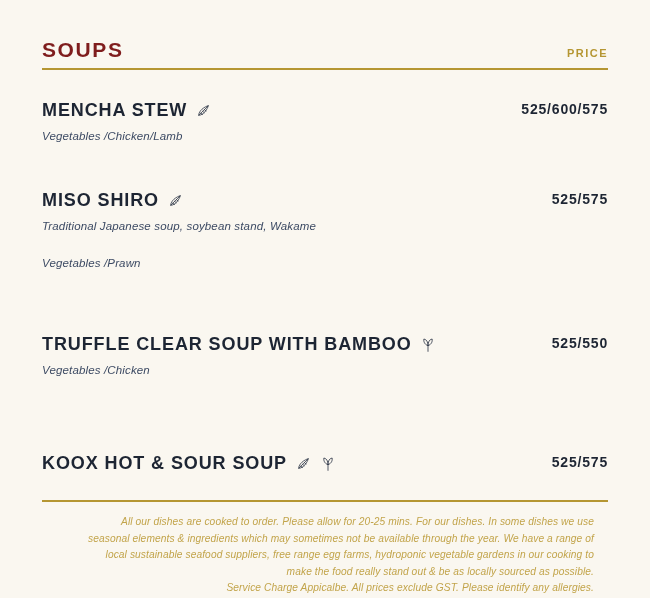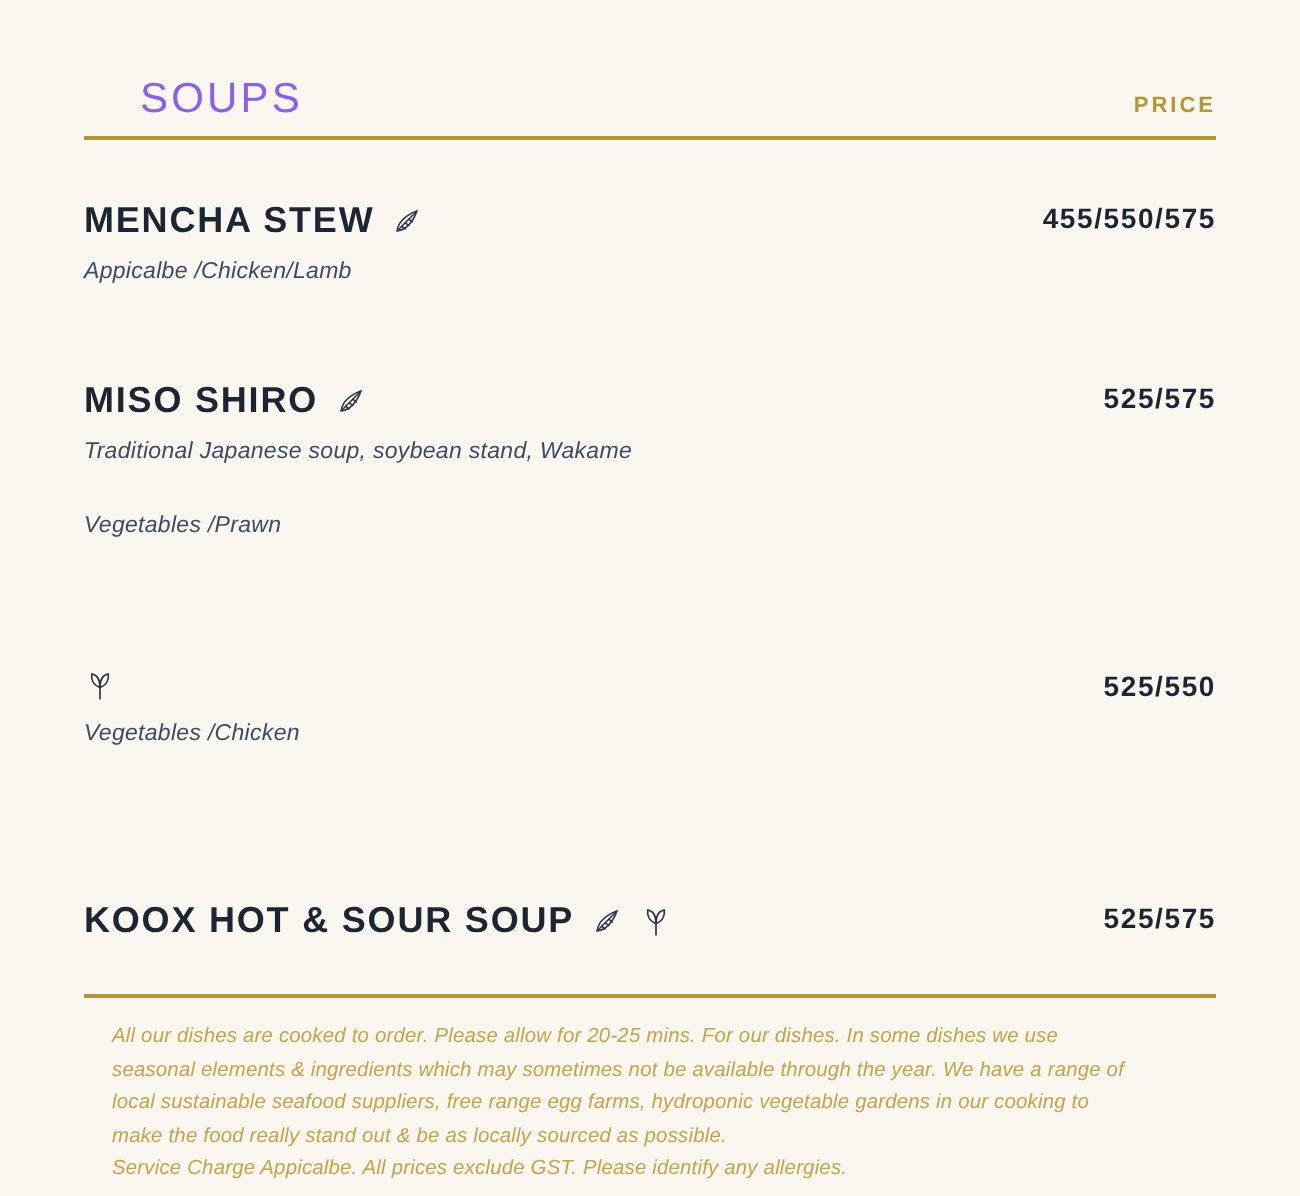--- a/index.html
+++ b/index.html
@@ -23,23 +23,22 @@
   .header {
     display: flex;
     align-items: flex-end;
     justify-content: space-between;
     padding-top: 38px;
     padding-bottom: 6px;
   }
   .section-title {
     font-size: 21px;
     letter-spacing: 1.6px;
-    font-weight: normal;
-    color: #8b5cf6;
-    margin-left: 28px;
+    font-weight: bold;
+    color: #7f1d1d;
   }
   .price-label {
     font-size: 11px;
     letter-spacing: 1.5px;
     font-weight: bold;
     color: #b59632;
     padding-bottom: 3px;
   }
   .rule {
     height: 2px;
@@ -88,21 +87,21 @@
   }
   .allergen-inline svg { display: block; }
 
   
   .footer-rule {
     margin-top: 26px;
     height: 2px;
     background: #b59632;
   }
   .footer-note {
-    text-align: left;
+    text-align: right;
     color: #c2a44a;
     font-size: 10.2px;
     font-style: italic;
     line-height: 1.62;
     padding: 12px 14px 0 14px;
     letter-spacing: 0.1px;
   }
   .footer-note .line { display: block; }
   .legend {
     display: flex;
@@ -131,23 +130,23 @@
           <span class="allergen-inline">
             <svg width="17" height="17" viewBox="0 0 24 24" fill="none" stroke="#2b3344" stroke-width="1.1">
               <path d="M19 5 C19 5 6 9 5 19 C15 18 19 5 19 5 Z"></path>
               <path d="M5.5 18.5 L18.5 5.5"></path>
               <path d="M8 15.5 L11 18"></path>
                 <path d="M10.5 13 L13.5 15.5"></path>
                 <path d="M13 10.5 L16 13"></path>
             </svg>
           </span>
         </div>
-        <div class="item-desc">Appicalbe /Chicken/Lamb</div>
-      </div>
-      <div class="item-price">455/550/575</div>
+        <div class="item-desc">Vegetables /Chicken/Lamb</div>
+      </div>
+      <div class="item-price">525/600/575</div>
     </div>
 
     <div class="item" style="margin-bottom:62px;">
       <div class="item-left">
         <div class="item-name-row">
           <span class="item-name">MISO SHIRO</span>
           <span class="allergen-inline">
             <svg width="17" height="17" viewBox="0 0 24 24" fill="none" stroke="#2b3344" stroke-width="1.1">
               <path d="M19 5 C19 5 6 9 5 19 C15 18 19 5 19 5 Z"></path>
               <path d="M5.5 18.5 L18.5 5.5"></path>
@@ -159,20 +158,21 @@
         </div>
         <div class="item-desc">Traditional Japanese soup, soybean stand, Wakame</div>
         <div class="item-desc second">Vegetables /Prawn</div>
       </div>
       <div class="item-price">525/575</div>
     </div>
 
     <div class="item" style="margin-bottom:73px;">
       <div class="item-left">
         <div class="item-name-row">
+          <span class="item-name">TRUFFLE CLEAR SOUP WITH BAMBOO</span>
           <span class="allergen-inline">
             <svg width="16" height="18" viewBox="0 0 20 24" fill="none" stroke="#2b3344" stroke-width="1.1">
               <path d="M10 21 L10 13"></path>
               <path d="M10 13 C5 11 4 7 4.5 4 C8 4.5 10 8 10 13 Z"></path>
               <path d="M10 13 C15 11 16 7 15.5 4 C12 4.5 10 8 10 13 Z"></path>
             </svg>
           </span>
         </div>
         <div class="item-desc">Vegetables /Chicken</div>
       </div>

